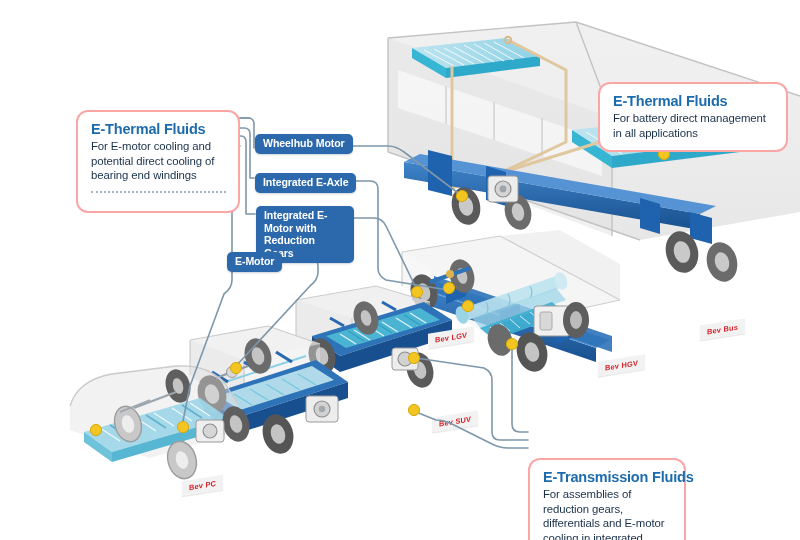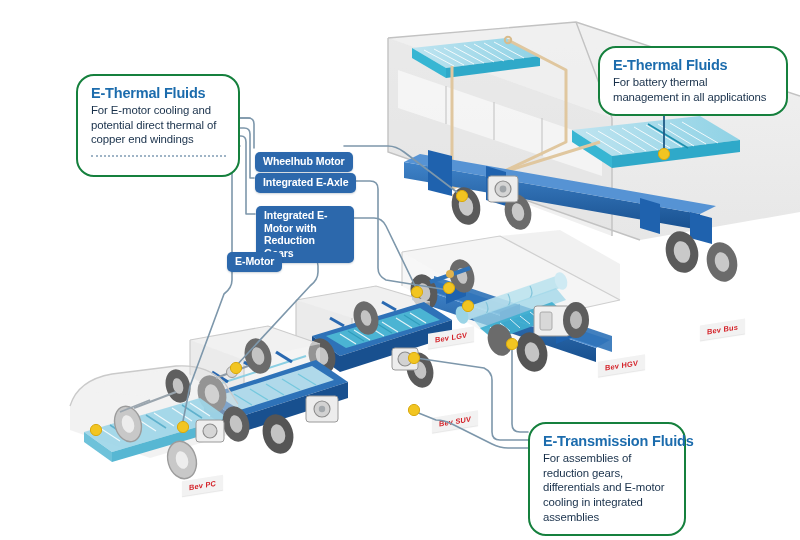--- a/index.html
+++ b/index.html
@@ -10,25 +10,26 @@
     overflow:hidden;
     position:relative;
   }
   #stage{position:absolute;inset:0;width:800px;height:540px;}
   .layer{position:absolute;left:0;top:0;width:800px;height:540px;}
 
   
   .callout{
     position:absolute;
     background:#ffffff;
-    border:2px solid #15803d;
-    border-radius:18px;
+    border:2px solid #fca5a5;
+    border-radius:12px;
     box-sizing:border-box;
     padding:9px 12px 10px 13px;
     z-index:40;
+    margin-top:36px;
   }
   .callout .c-title{
     color:#1C6CAD;
     font-weight:bold;
     font-size:14.5px;
     line-height:1.12;
     letter-spacing:-0.2px;
     margin:0 0 2px 0;
     white-space:nowrap;
   }
@@ -59,21 +60,21 @@
     font-size:10.6px;
     font-weight:bold;
     letter-spacing:-0.1px;
     line-height:1.18;
     padding:3px 8px 4px 8px;
     white-space:nowrap;
     box-sizing:border-box;
     z-index:42;
     box-shadow:0 1px 2px rgba(20,50,80,.22);
   }
-  #chip-wheelhub{left:255px;top:152px;}
+  #chip-wheelhub{left:255px;top:134px;}
   #chip-eaxle{left:255px;top:173px;}
   #chip-emotor-red{left:256px;top:206px;white-space:normal;width:98px;}
   #chip-emotor{left:227px;top:252px;}
 
   
   .vtag{
     position:absolute;
     background:#F2F2F2;
     color:#D4232A;
     font-size:7.4px;
@@ -460,30 +461,30 @@
   <div class="vtag" id="tag-bus">Bev Bus</div>
 
   <div class="chip" id="chip-wheelhub">Wheelhub Motor</div>
   <div class="chip" id="chip-eaxle">Integrated E-Axle</div>
   <div class="chip" id="chip-emotor-red">Integrated E-Motor with Reduction Gears</div>
   <div class="chip" id="chip-emotor">E-Motor</div>
 
   <div class="callout" id="callout-left">
     <div>
       <p class="c-title">E-Thermal Fluids</p>
-      <p class="c-body">For E-motor cooling and potential direct thermal of copper end windings</p>
+      <p class="c-body">For E-motor cooling and potential direct cooling of bearing end windings</p>
     </div>
     <div class="divider"></div>
     <div>
     </div>
   </div>
 
   <div class="callout" id="callout-topright">
     <p class="c-title">E-Thermal Fluids</p>
-    <p class="c-body">For battery thermal management in all applications</p>
+    <p class="c-body">For battery direct management in all applications</p>
   </div>
 
   <div class="callout" id="callout-bottomright">
     <p class="c-title">E-Transmission Fluids</p>
     <p class="c-body">For assemblies of reduction gears, differentials and E-motor cooling in integrated assemblies</p>
   </div>
 
 </div>
 
 </body></html>

